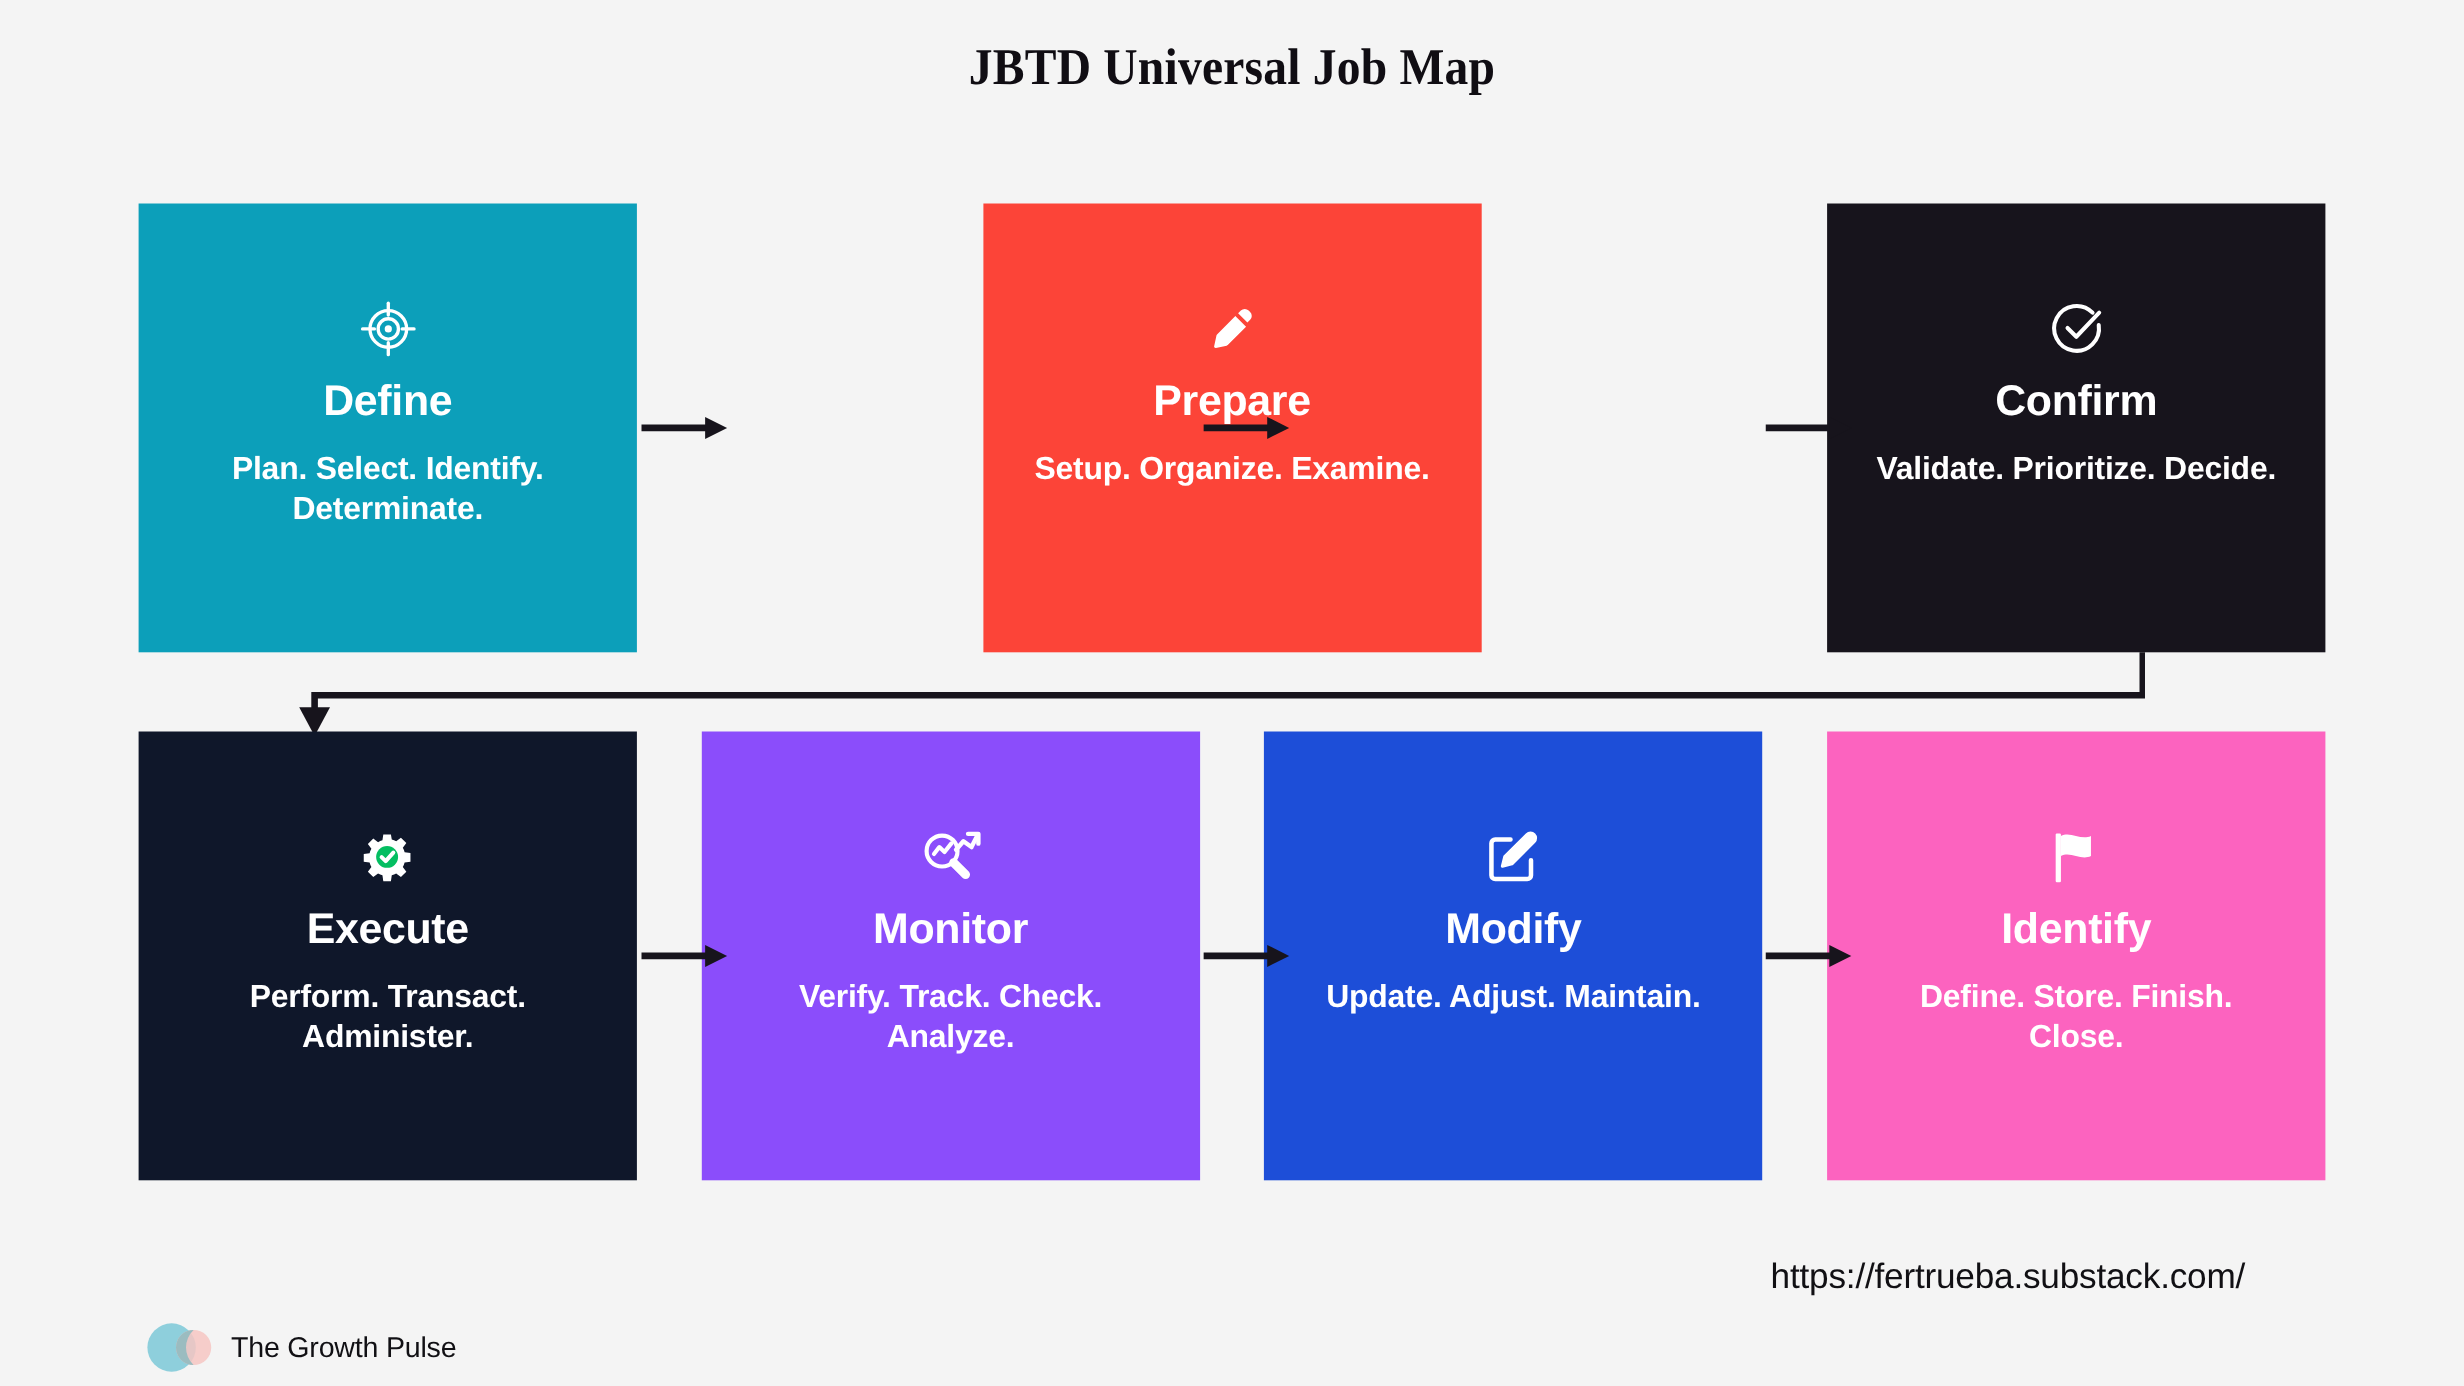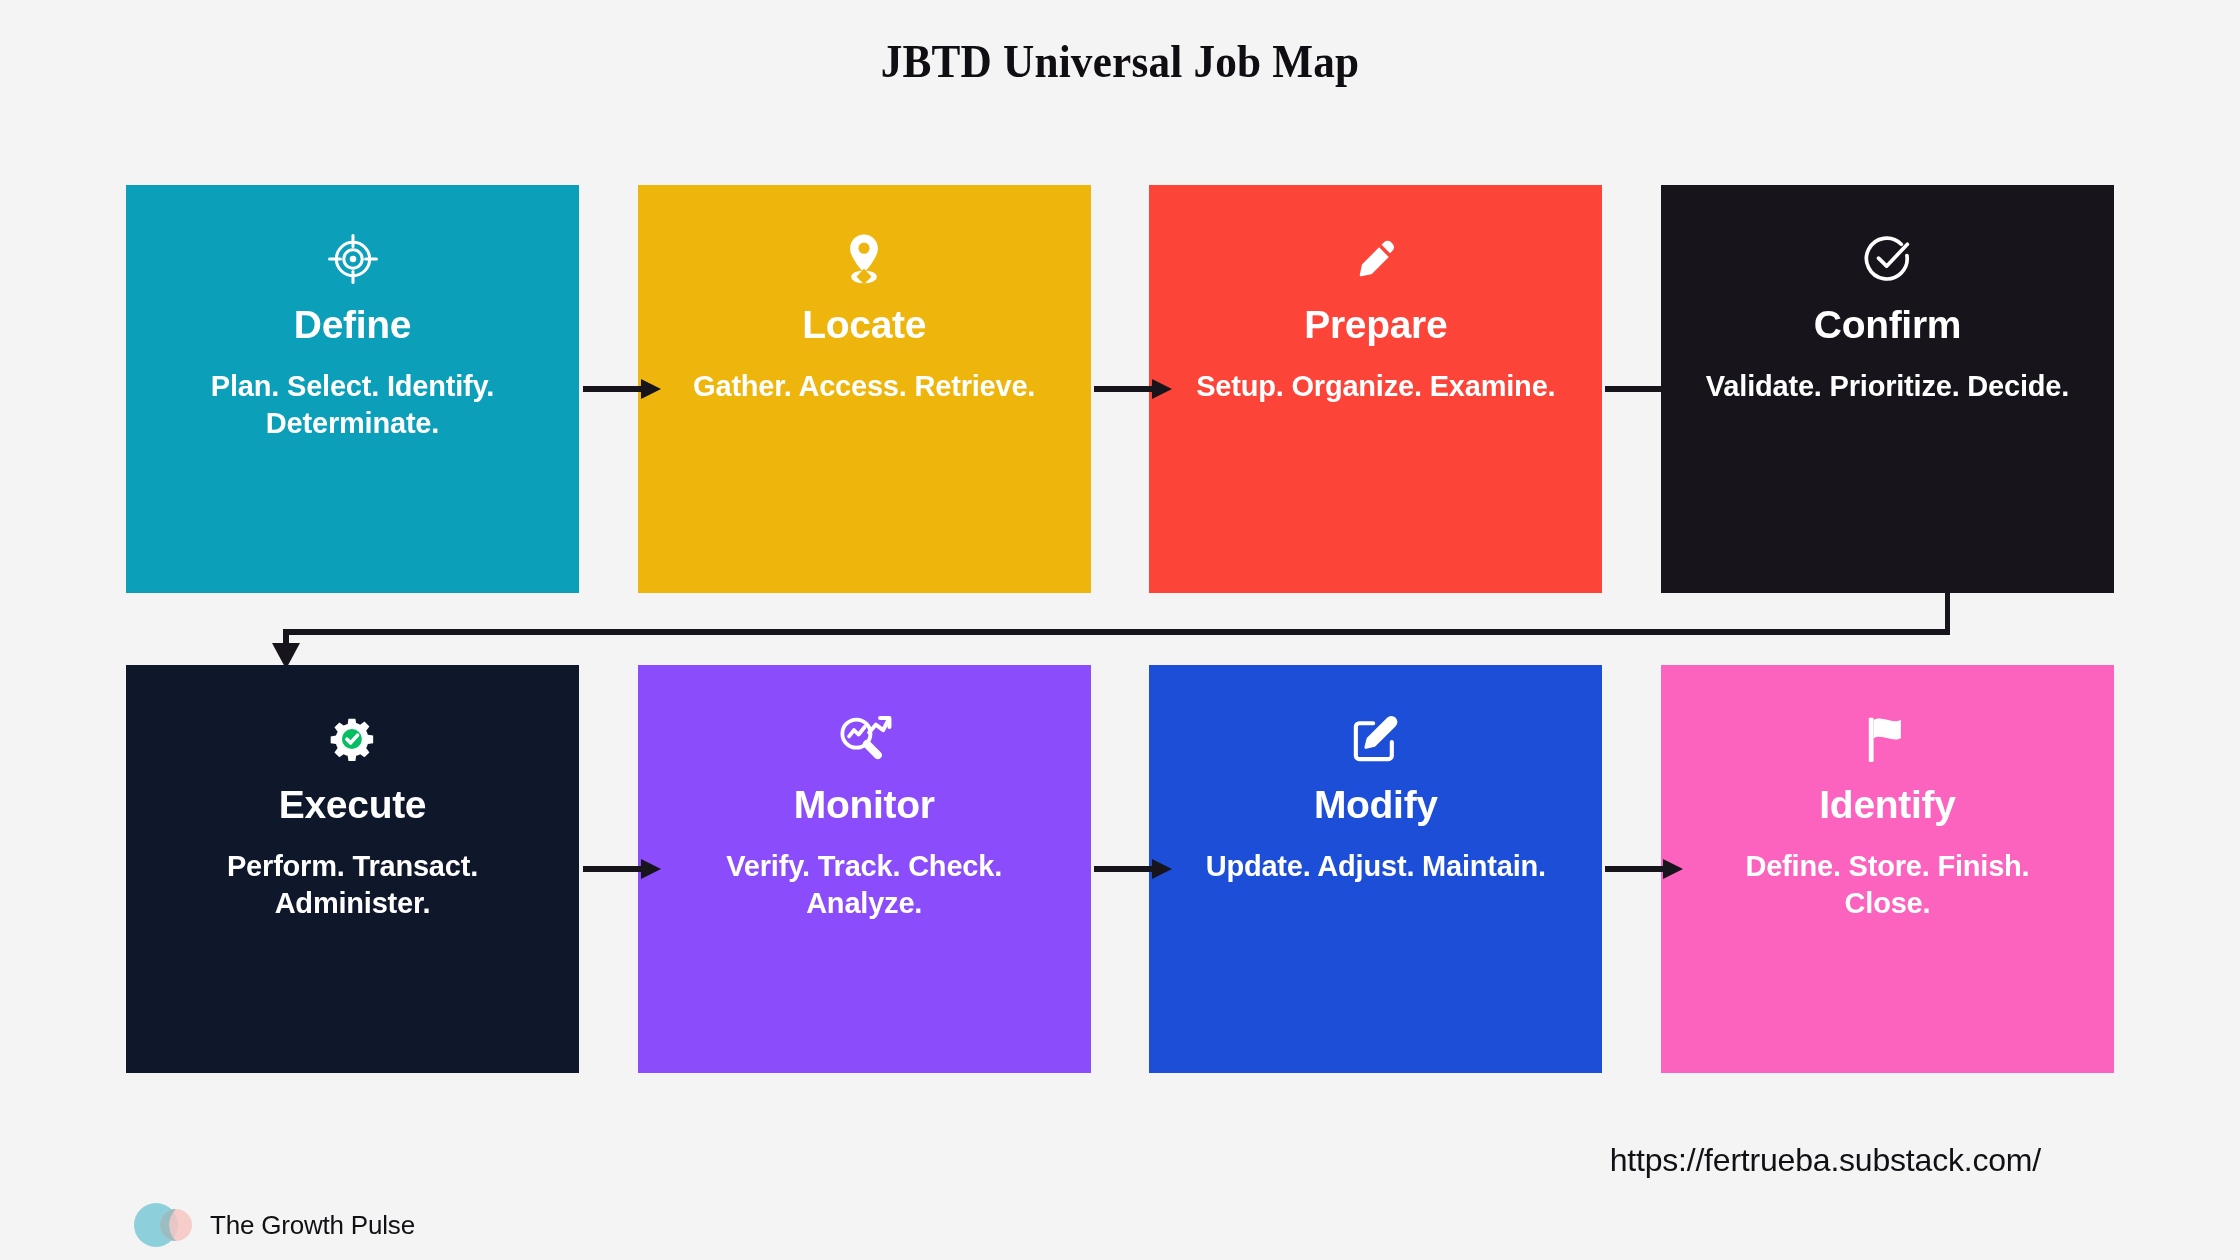--- a/index.html
+++ b/index.html
@@ -47,21 +47,21 @@
   #row-1 { top: 185px; }
   #row-2 { top: 665px; }
 
   .card {
     width: 453px;
     height: 408px;
     box-sizing: border-box;
     display: flex;
     flex-direction: column;
     align-items: center;
-    padding-top: 42px;
+    padding-top: 82px;
     position: relative;
   }
 
   .card-icon {
     height: 64px;
     display: flex;
     align-items: center;
     justify-content: center;
     margin-bottom: 14px;
   }
@@ -152,31 +152,20 @@
           <line x1="12" y1="1.6" x2="12" y2="6.4"></line>
           <line x1="12" y1="17.6" x2="12" y2="22.4"></line>
           <line x1="1.6" y1="12" x2="6.4" y2="12"></line>
           <line x1="17.6" y1="12" x2="22.4" y2="12"></line>
         </svg>
       </div>
       <div class="card-title">Define</div>
       <div class="card-desc">Plan. Select. Identify. Determinate.</div>
     </div>
 
-    <div class="card" style="background:#eeb50c">
-      <div class="card-icon">
-        <svg width="50" height="54" viewBox="0 0 24 26" fill="#ffffff">
-          <path d="M12 1.2c-3.7 0-6.7 3-6.7 6.7 0 4.3 5.3 10.2 6.2 11.2.3.3.7.3 1 0 .9-1 6.2-6.9 6.2-11.2 0-3.7-3-6.7-6.7-6.7zm0 9.3a2.7 2.7 0 1 1 0-5.4 2.7 2.7 0 0 1 0 5.4z"></path>
-          <ellipse cx="12" cy="21.6" rx="6.2" ry="3.1"></ellipse>
-          <path d="M12 17.6 L8.4 21.6 L12 25.2 L15.6 21.6 Z" fill="#eeb50c"></path>
-        </svg>
-      </div>
-      <div class="card-title">Locate</div>
-      <div class="card-desc">Gather. Access. Retrieve.</div>
-    </div>
 
     <div class="card" style="background:#fc4438">
       <div class="card-icon">
         <svg width="46" height="50" viewBox="0 0 24 24" fill="#ffffff">
           <path d="M19.9 3.3a2.6 2.6 0 0 0-3.7 0l-1.3 1.3 4.4 4.4 1.3-1.3a2.6 2.6 0 0 0 0-3.7l-.7-.7z"></path>
           <path d="M13.6 5.9 4.9 14.6a1 1 0 0 0-.27.5l-1.1 5.1a.7.7 0 0 0 .84.84l5.1-1.1a1 1 0 0 0 .5-.27l8.7-8.7-4.4-4.4z"></path>
         </svg>
       </div>
       <div class="card-title">Prepare</div>
       <div class="card-desc">Setup. Organize. Examine.</div>

